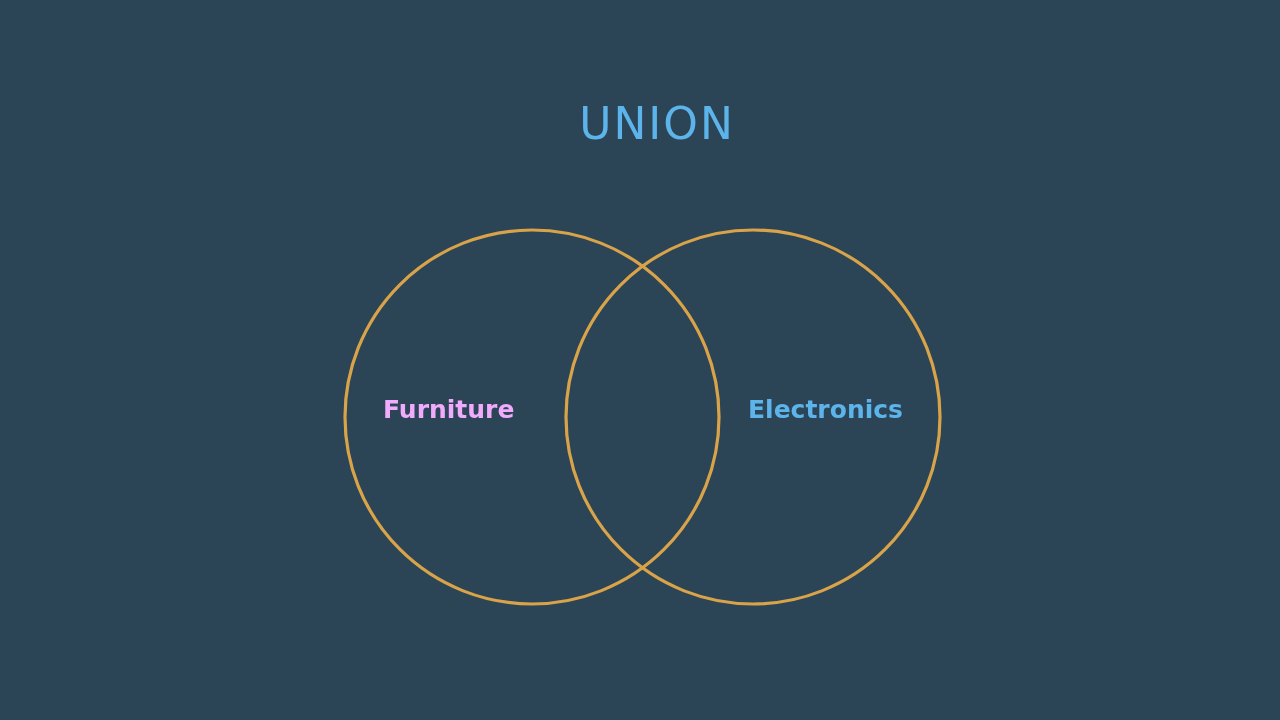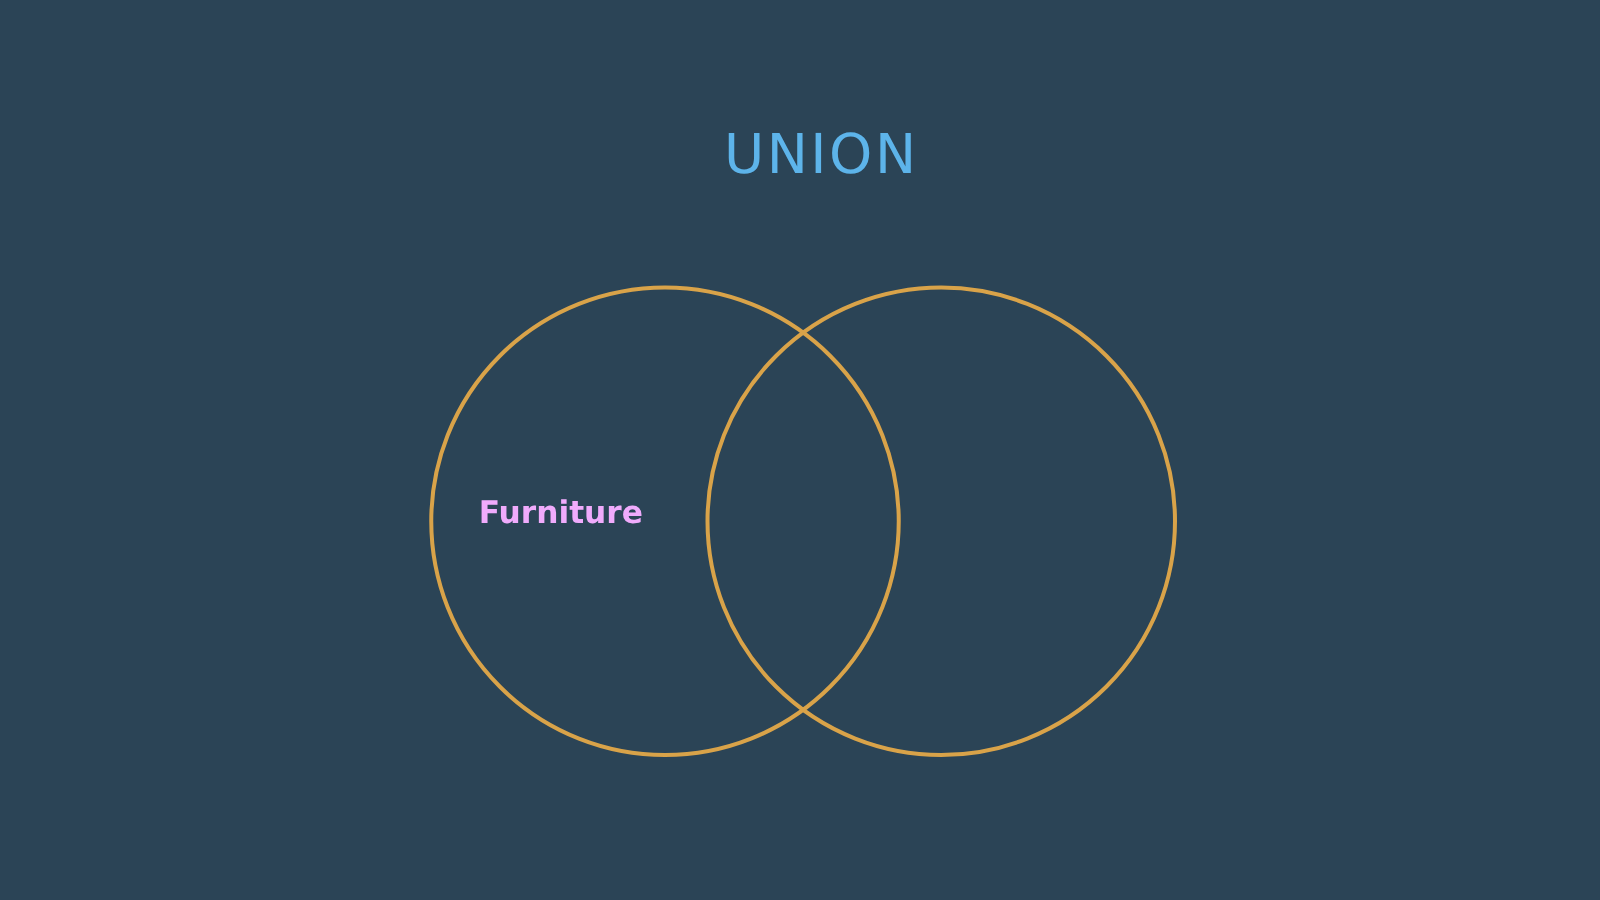--- a/index.html
+++ b/index.html
@@ -51,13 +51,14 @@
 
 <div class="stage" style="background: rgb(43, 68, 86);">
   <div class="title" style="color: rgb(93, 180, 234); margin-left: 17px;">UNION</div>
 
   <svg class="venn" width="1280" height="720" viewBox="0 0 1280 720">
     <circle id="c0" cx="532" cy="417" r="187" fill="none" stroke="#d9a349" stroke-width="3.2"></circle>
     <circle id="c1" cx="753" cy="417" r="187" fill="none" stroke="#d9a349" stroke-width="3.2"></circle>
   </svg>
 
   <div class="label label-left" style="color: #f0abfc;">Furniture</div>
+  <div class="label label-right" style="color: rgb(93, 180, 234);">Electronics</div>
 </div>
 
 </body></html>

